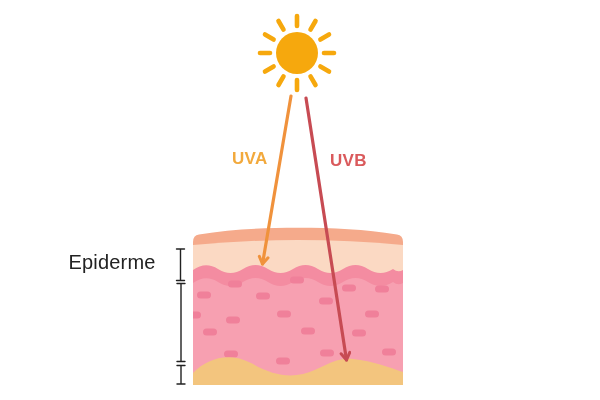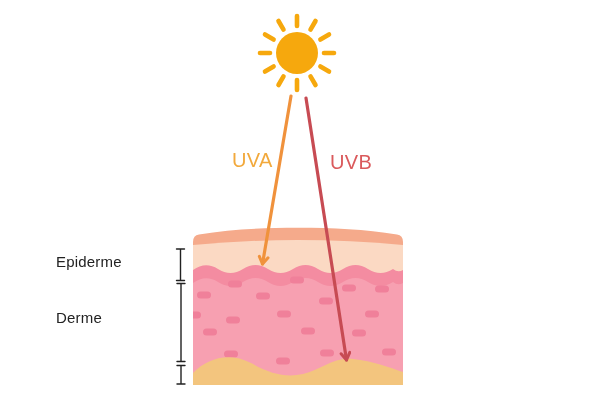--- a/index.html
+++ b/index.html
@@ -2,27 +2,27 @@
 <html><head>
 <meta charset="utf-8">
 <style>
   html,body{margin:0;padding:0;background:#ffffff;}
   #canvas{
     position:relative;width:600px;height:400px;background:#ffffff;overflow:hidden;
     font-family:"Liberation Sans", sans-serif;
   }
   #art{position:absolute;left:0;top:0;}
   .layer-label{
-    position:absolute;width:112px;text-align:left;
-    font-size:15px;line-height:18px;color:#222222;letter-spacing:0.2px;
+    position:absolute;width:112px;text-align:center;
+    font-size:20px;line-height:18px;color:#222222;letter-spacing:0.2px;
   }
   .epiderme-label{left:56px;top:253px;}
   .derme-label{left:56px;top:309px;}
   .hypoderme-label{left:56px;top:366px;}
-  .uv-label{position:absolute;font-size:20px;font-weight:normal;letter-spacing:0.3px;}
+  .uv-label{position:absolute;font-size:17px;font-weight:bold;letter-spacing:0.3px;}
   .uva-label{left:232px;top:149px;color:#F2A93C;}
   .uvb-label{left:330px;top:151px;color:#DA5A5C;text-align:center;}
 </style>
 </head>
 <body>
 
 <div id="canvas">
 
   <svg id="art" width="600" height="400" viewBox="0 0 600 400">
     <defs>
@@ -90,14 +90,13 @@
       <path d="M176.5,249 H184.5 M180.5,249 V280.5 M176.5,280.5 H184.5"></path>
       <path d="M177,283.5 H185 M181,283.5 V361.5 M177,361.5 H185"></path>
       <path d="M177,365.5 H185 M181,365.5 V384 M177,384 H185"></path>
     </g>
   </svg>
 
   <span class="uv-label uva-label">UVA</span>
   <span class="uv-label uvb-label">UVB</span>
 
   <span class="layer-label epiderme-label">Epiderme</span>
-  <span class="layer-label derme-label">Derme</span>
 </div>
 
 </body></html>

